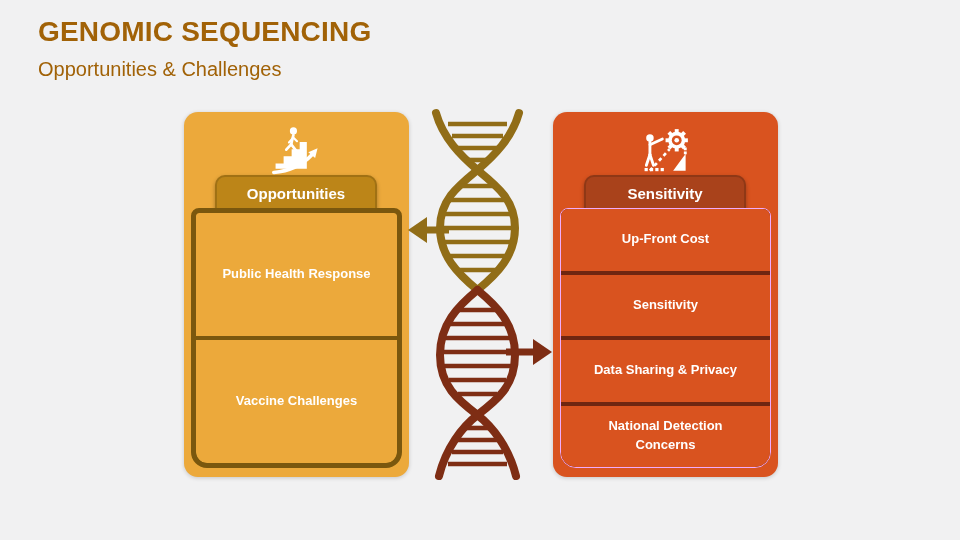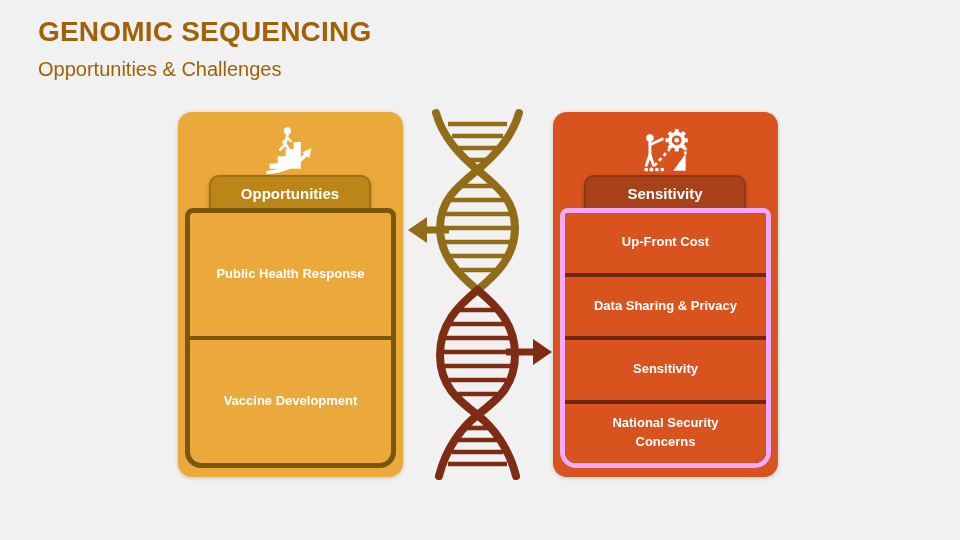--- a/index.html
+++ b/index.html
@@ -19,21 +19,21 @@
   .subtitle{
     position:absolute;left:38px;top:58px;margin:0;
     font-size:20px;font-weight:normal;color:#a16207;
   }
 
   
   .panel{
     position:absolute;top:112px;width:225px;height:365px;
     border-radius:14px;box-shadow:0 1px 4px rgba(0,0,0,.18);
   }
-  .panel.gold{left:178px;background:#ECA93B;}
+  .panel.gold{left:184px;background:#ECA93B;}
   .panel.orange{left:553px;background:#D9531F;}
 
   .icon-wrap{
     position:absolute;top:10px;left:0;right:0;height:58px;
     display:flex;align-items:center;justify-content:center;
   }
 
   .tab{
     position:absolute;top:63px;left:31px;width:162px;height:46px;
     border-radius:10px 10px 0 0;
@@ -49,21 +49,21 @@
     margin-top:8px;color:#FFFFFF;font-size:15px;font-weight:bold;
   }
 
   .box{
     position:absolute;left:7px;right:7px;top:96px;bottom:9px;
     border-radius:8px 8px 16px 16px;
     display:flex;flex-direction:column;gap:4px;
     overflow:hidden;z-index:2;
   }
   .box.gold{border:5px solid #7A570E;background:#7A570E;}
-  .box.orange{border:5px solid #f0abfc;background:#6F2611;}
+  .box.orange{border:1px solid #f0abfc;background:#6F2611;}
 
   .row{
     flex:1;display:flex;align-items:center;justify-content:center;
     text-align:center;color:#FFFFFF;font-size:13px;font-weight:bold;
     line-height:1.45;padding:0 22px;
   }
   .box.gold .row{background:#ECA93B;}
   .box.orange .row{background:#D9531F;}
   .box .row:first-child{border-radius:3px 3px 0 0;}
   .box .row:last-child{border-radius:0 0 11px 11px;}
@@ -98,21 +98,21 @@
         </g>
       </svg>
     </div>
 
     <div class="tab gold">
       <span>Opportunities</span>
     </div>
 
     <div class="box gold">
       <div class="row">Public Health Response</div>
-      <div class="row">Vaccine Development</div>
+      <div class="row">Vaccine Challenges</div>
     </div>
   </section>
 
   <div class="dna">
     <svg width="150" height="380" viewBox="0 0 150 380">
 
       <g stroke="#916D17" stroke-width="8" fill="none" stroke-linecap="round">
         <path d="M31 9 C 38 34, 56 52, 72.5 66 C 92 82, 110 96, 110 124 C 110 152, 92 170, 72.5 186"></path>
         <path d="M114 9 C 107 34, 89 52, 72.5 66 C 53 82, 35 96, 35 124 C 35 152, 53 170, 72.5 186"></path>
       </g>
@@ -201,19 +201,19 @@
         </g>
       </svg>
     </div>
 
     <div class="tab orange">
       <span>Sensitivity</span>
     </div>
 
     <div class="box orange">
       <div class="row">Up-Front Cost</div>
+      <div class="row">Sensitivity</div>
       <div class="row">Data Sharing &amp; Privacy</div>
-      <div class="row">Sensitivity</div>
-      <div class="row">National Security Concerns</div>
+      <div class="row">National Detection Concerns</div>
     </div>
   </section>
 
 </div>
 
 </body></html>

